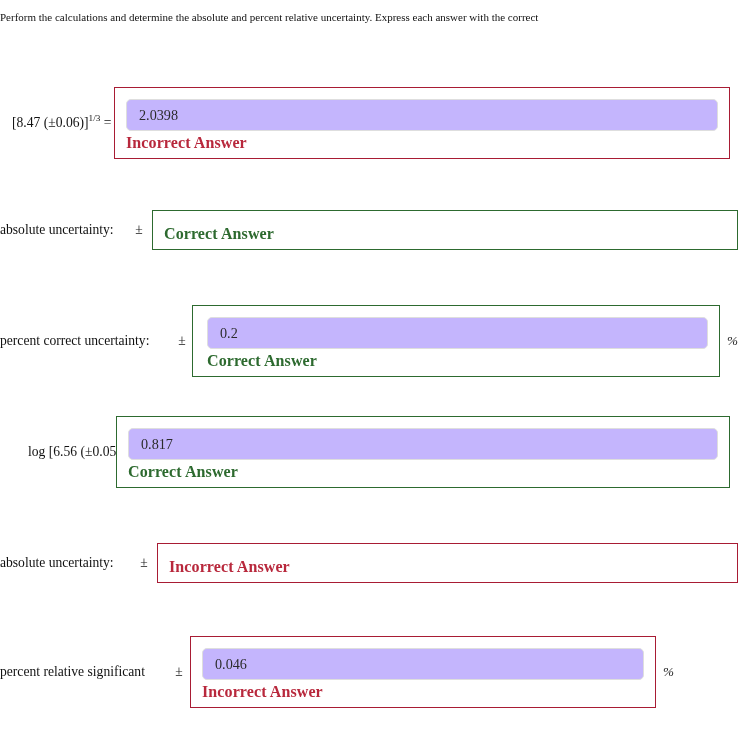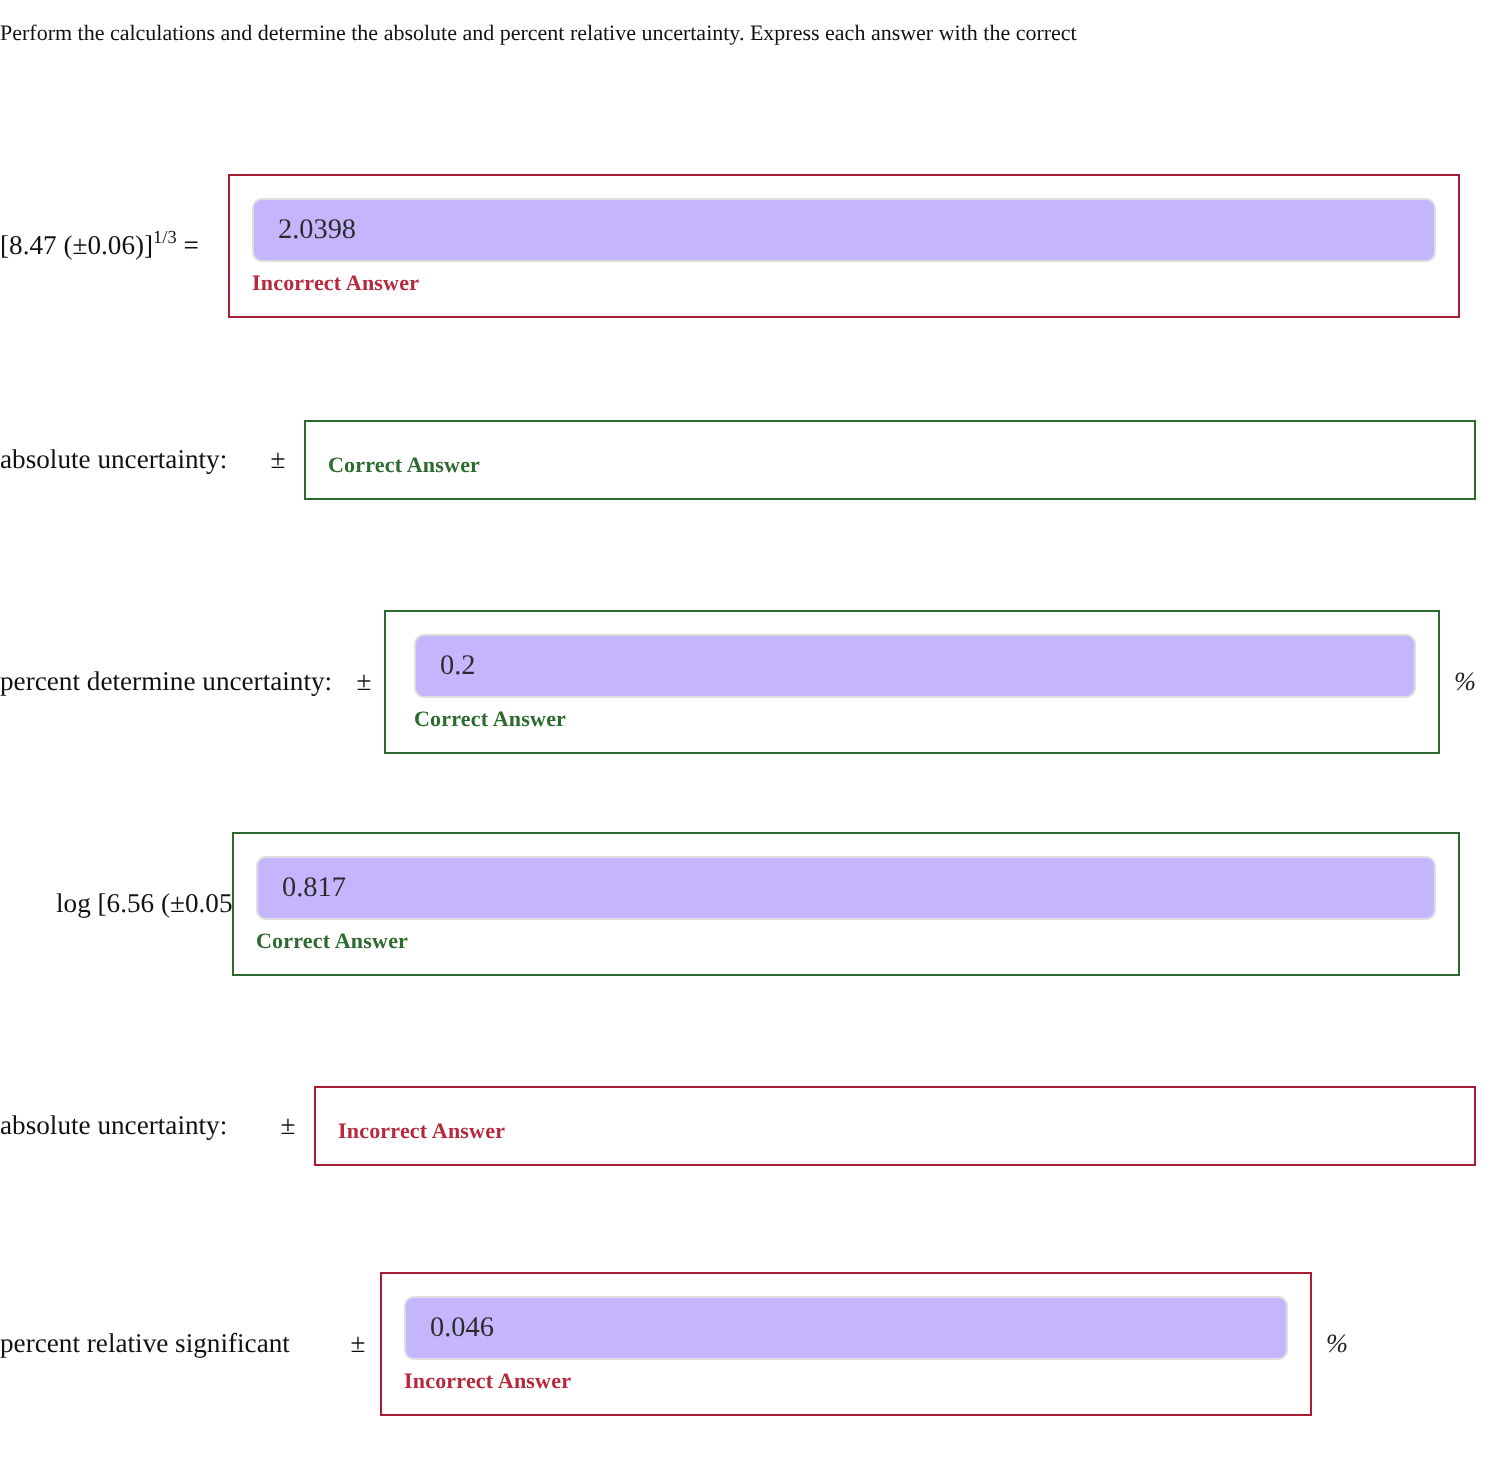--- a/index.html
+++ b/index.html
@@ -77,40 +77,40 @@
     border: 1px solid #dedede;
     border-radius: 5px;
     font-family: "Liberation Serif", "DejaVu Serif", serif;
     font-size: 14.2px;
     color: #2b2b2b;
     padding: 0 12px;
     outline: none;
   }
 
   .feedback {
-    font-size: 11px;
+    font-size: 16px;
     font-weight: bold;
     margin-top: 5px;
     line-height: 13px;
     letter-spacing: 0.1px;
   }
   .feedback.correct { color: #2d6a2f; }
   .feedback.incorrect { color: #b8283c; }
 
   .percent-sign {
     font-size: 13.2px;
     color: #222222;
     flex: 0 0 auto;
     margin-left: 7px;
     font-style: italic;
   }
 
   
   #row-1 { top: 84px;  height: 78px; }
-  #row-1 .row-label { width: 114px; padding-right: 4px; }
+  #row-1 .row-label { width: 114px; padding-right: 4px; padding-left: 12px; }
   #row-1 .answer-wrap { width: 616px; }
 
   #row-2 { top: 188px; height: 83px; }
   #row-2 .row-label { width: 126px; }
   #row-2 .plusminus  { width: 26px; }
   #row-2 .answer-wrap { width: 586px; }
 
   #row-3 { top: 297px; height: 88px; }
   #row-3 .row-label { width: 172px; }
   #row-3 .plusminus  { width: 20px; }
@@ -149,21 +149,21 @@
 
 <div class="problem-row" id="row-2">
   <div class="row-label">absolute uncertainty:</div>
   <div class="plusminus">±</div>
   <div class="answer-wrap correct">
     <div class="feedback correct">Correct Answer</div>
   </div>
 </div>
 
 <div class="problem-row" id="row-3">
-  <div class="row-label">percent determine uncertainty:</div>
+  <div class="row-label">percent correct uncertainty:</div>
   <div class="plusminus">±</div>
   <div class="answer-wrap correct">
     <input class="answer-input" type="text" value="0.2" style="">
     <div class="feedback correct">Correct Answer</div>
   </div>
   <div class="percent-sign">%</div>
 </div>
 
 <div class="problem-row" id="row-4">
   <div class="row-label">log [6.56 (±0.05)] =</div>

